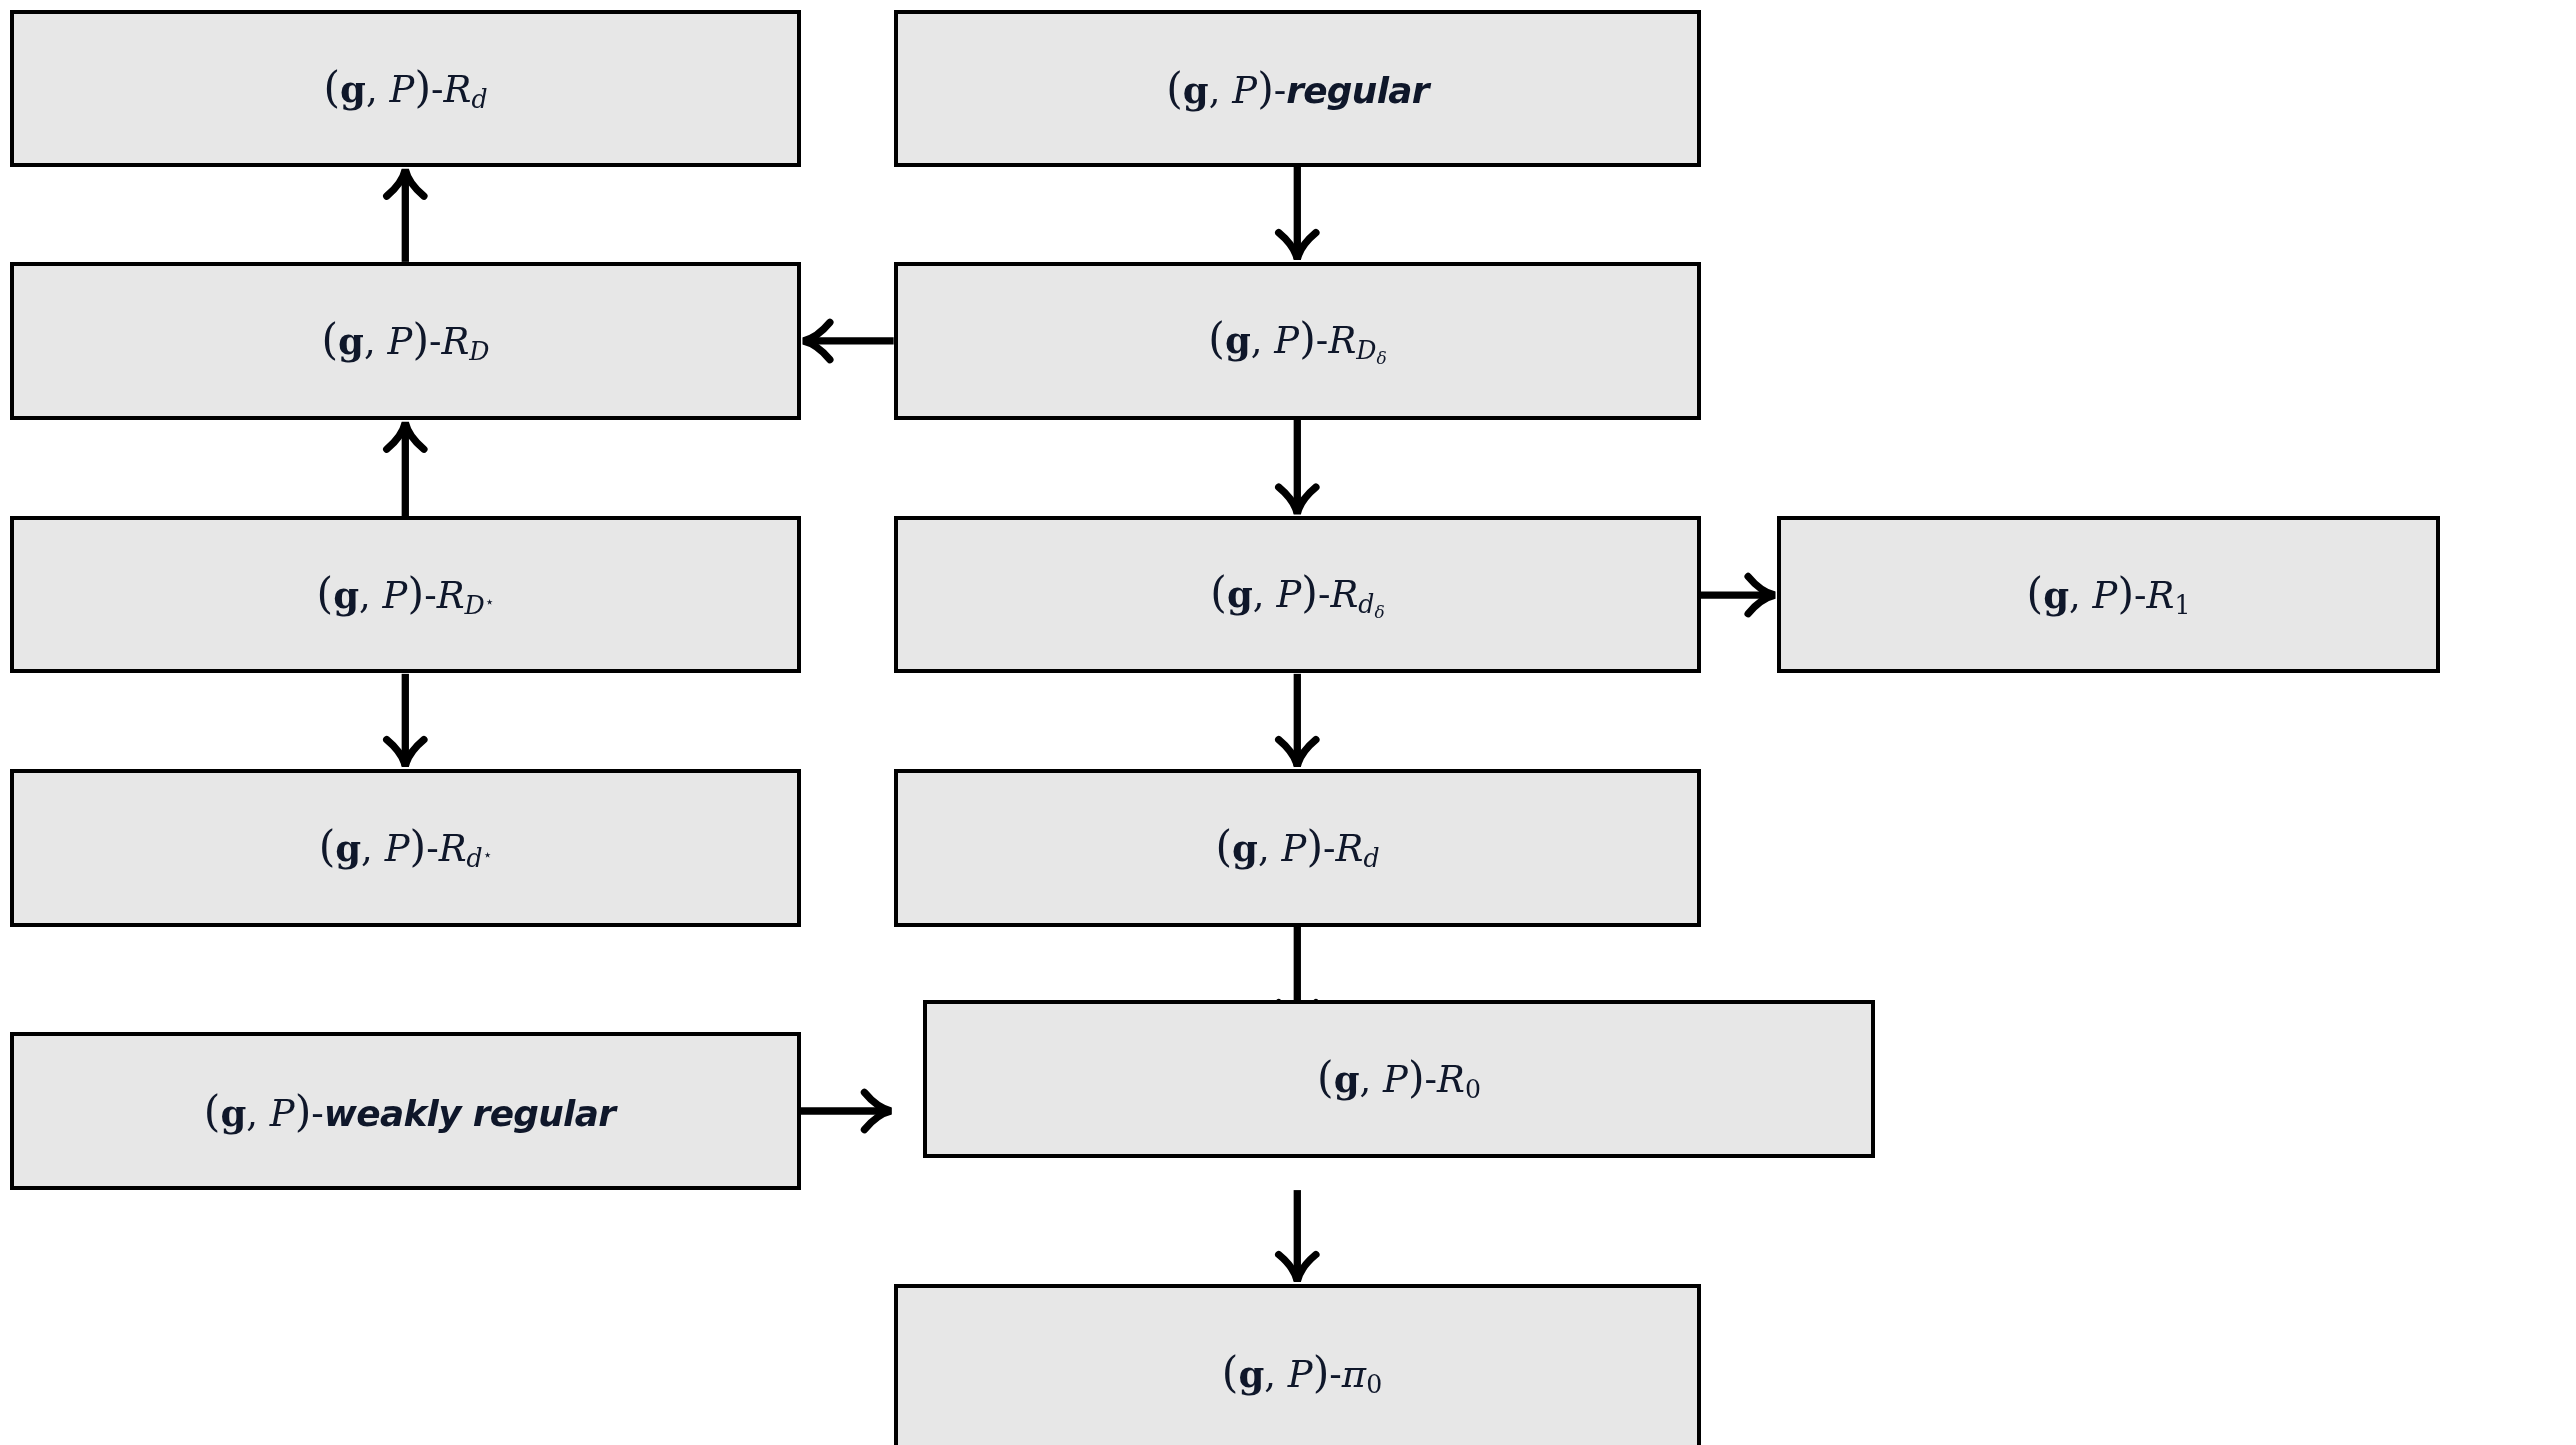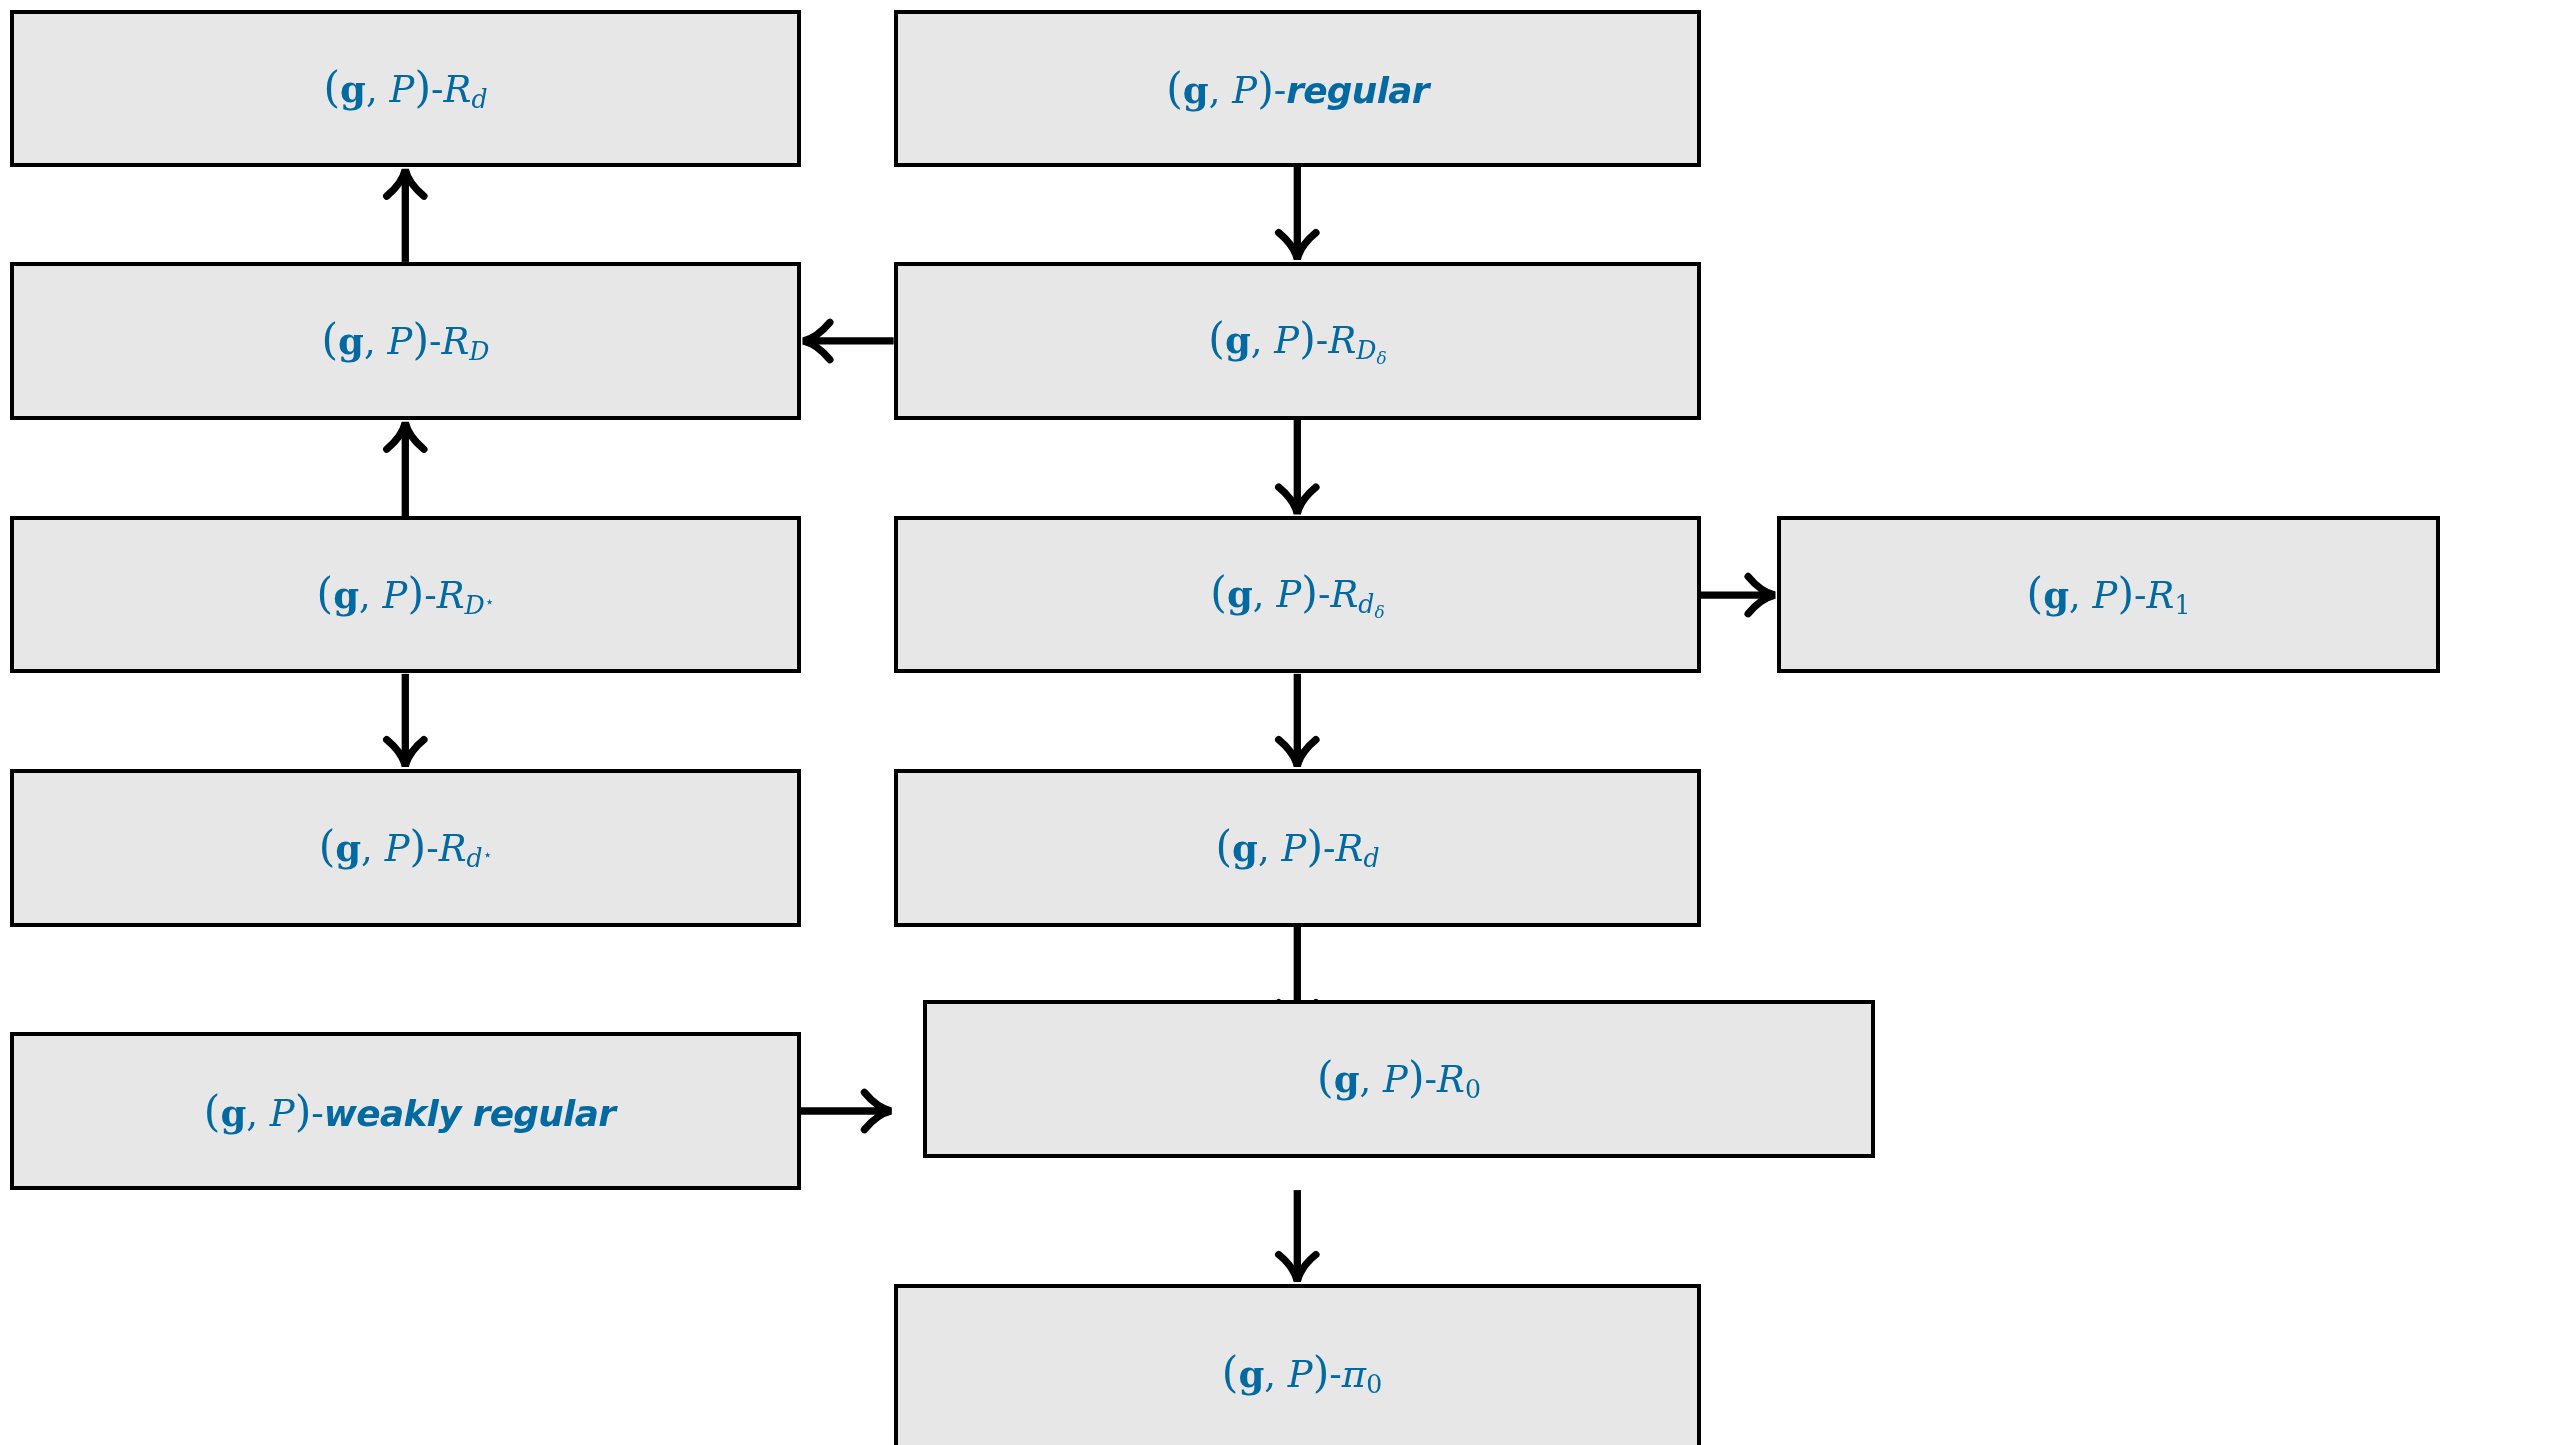--- a/index.html
+++ b/index.html
@@ -23,21 +23,21 @@
   }
   .node {
     position: absolute;
     box-sizing: border-box;
     border: 4.7px solid #000000;
     background: #e7e7e7;
     display: flex;
     align-items: center;
     justify-content: center;
     font-size: 37px;
-    color: #0369a1;
+    color: #0f172a;
     white-space: nowrap;
   }
   
   .t-paren   { font-family: "DejaVu Serif", serif; font-size: 1.15em; font-weight: 400; }
   .t-plain   { font-family: "DejaVu Serif", serif; }
   .t-frak    { font-family: "DejaVu Serif", serif; font-weight: bold; }      
   .t-script  { font-family: "DejaVu Serif", serif; font-style: italic; }     
   .t-var     { font-family: "DejaVu Serif", serif; font-style: italic; }
   .t-sub     { font-family: "DejaVu Serif", serif; font-style: italic; font-size: 0.68em; vertical-align: -0.25em; }
   .t-subnum  { font-family: "DejaVu Serif", serif; font-style: normal; font-size: 0.68em; vertical-align: -0.25em; }

